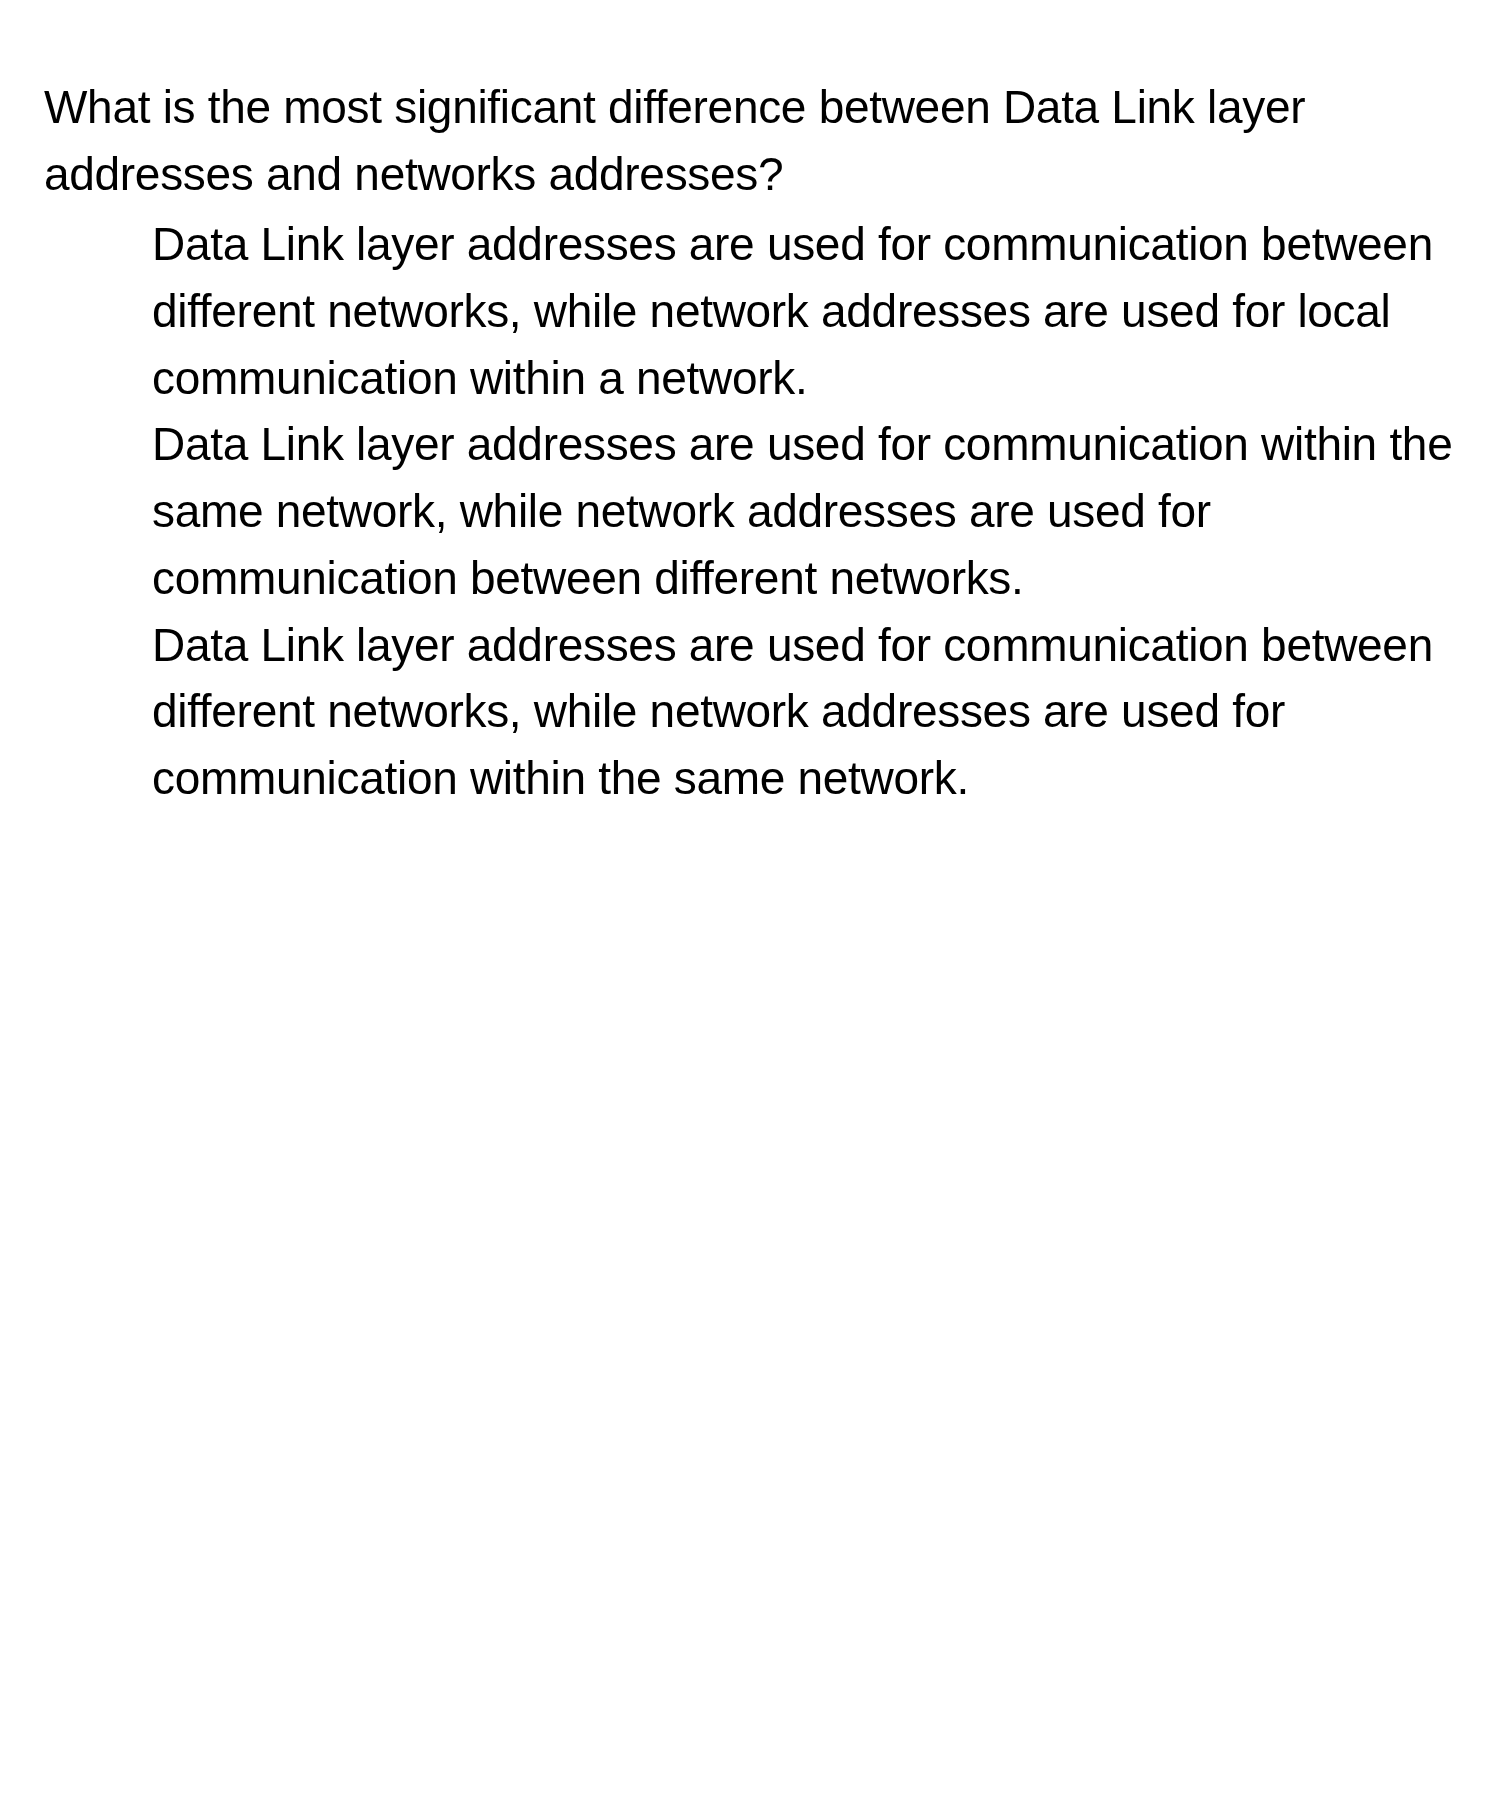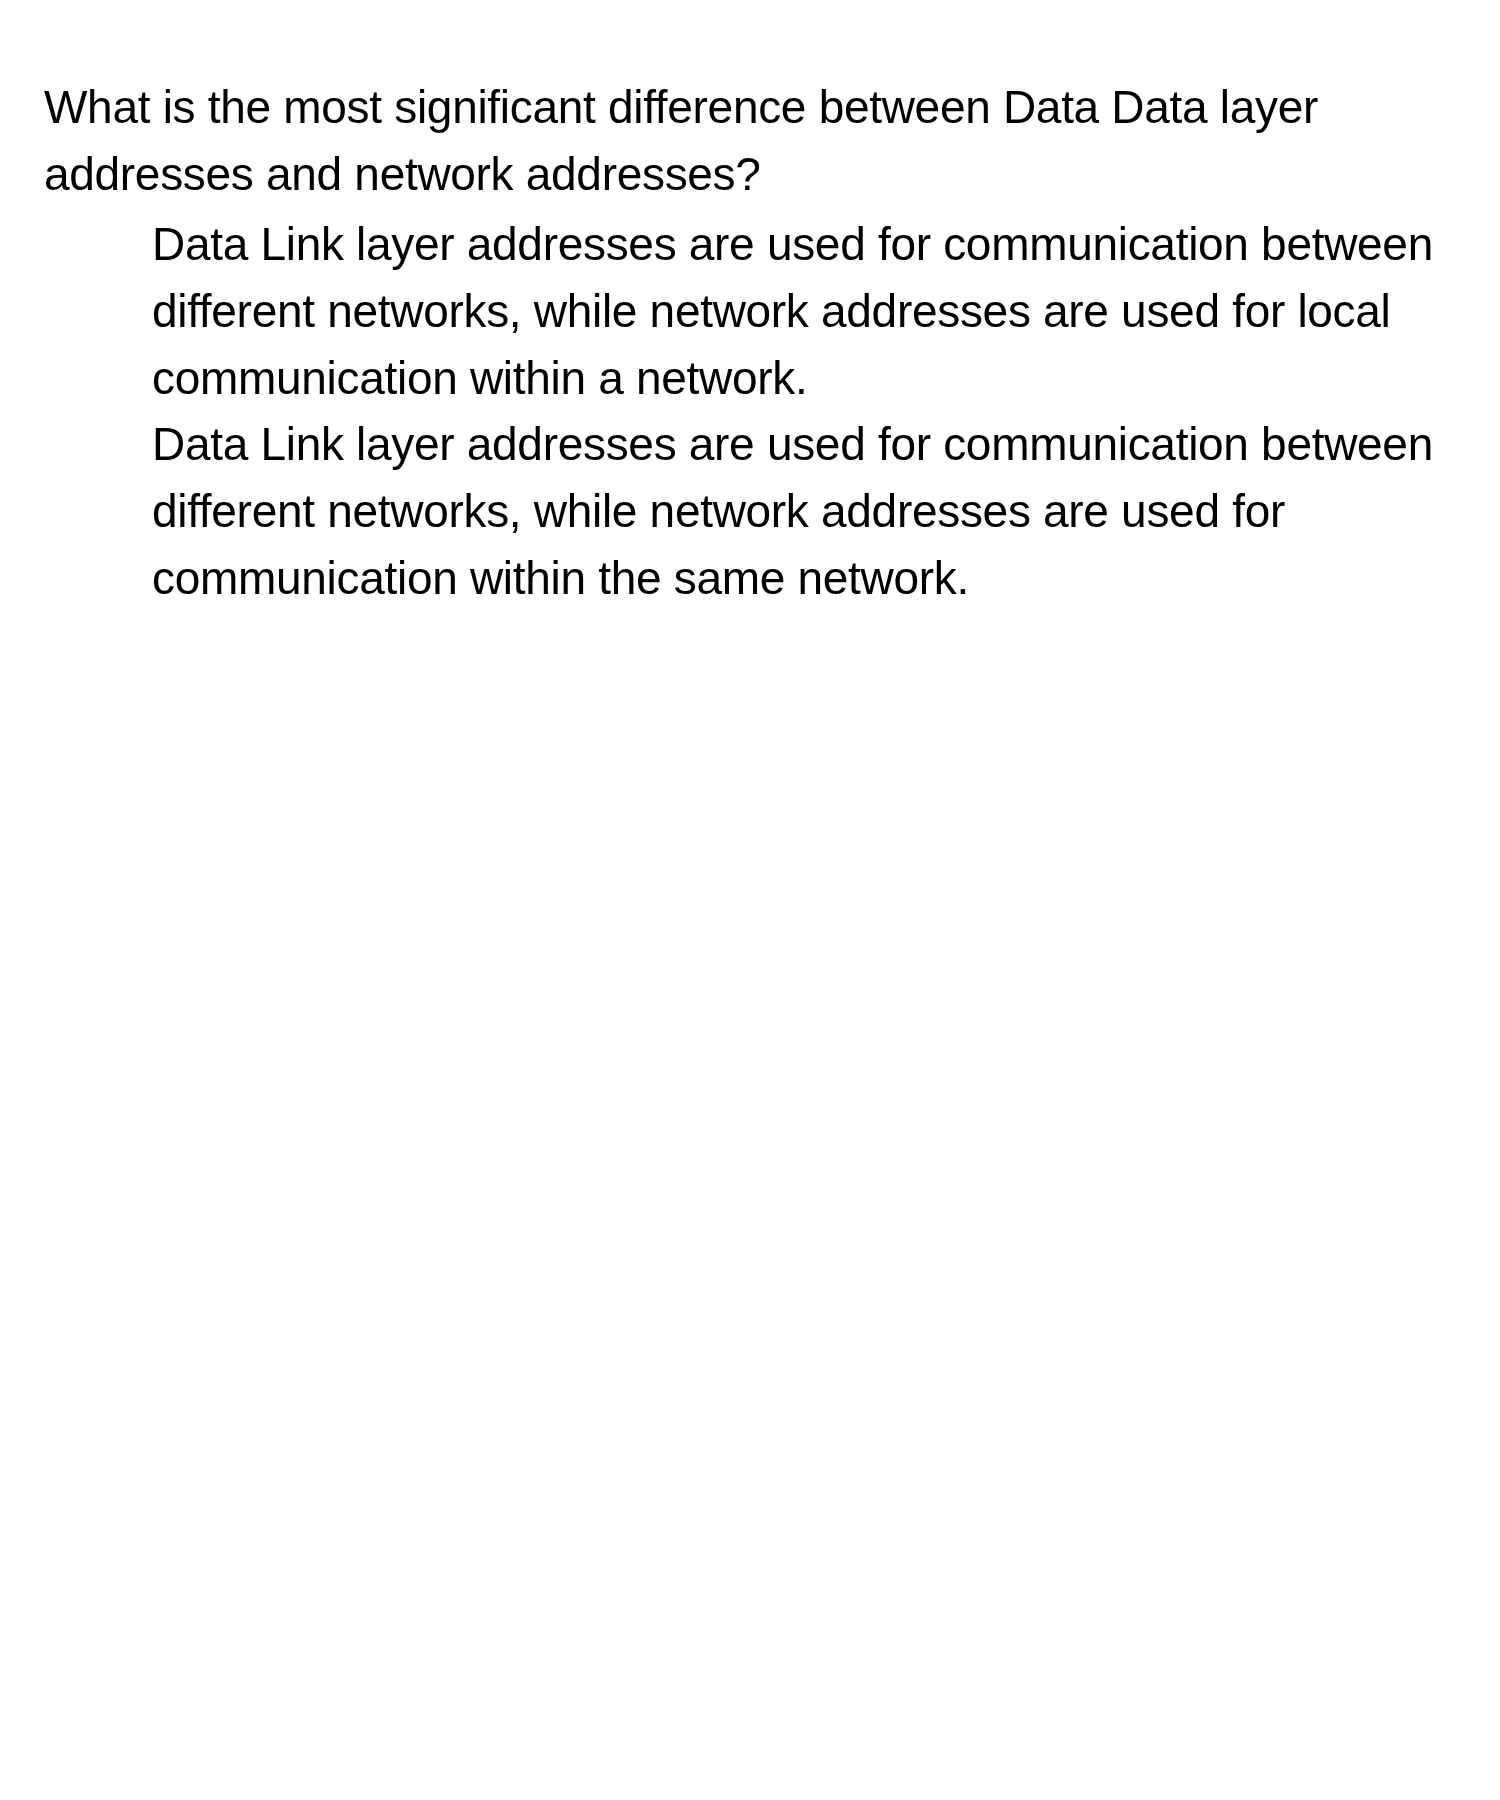--- a/index.html
+++ b/index.html
@@ -28,17 +28,18 @@
     .option {
       font-size: 46px;
       line-height: 1.45;
       font-weight: 400;
       letter-spacing: -0.3px;
     }
   </style>
 </head>
 <body>
 
-<div class="question">What is the most significant difference between Data Data layer addresses and network addresses?</div>
+<div class="question">What is the most significant difference between Data Link layer addresses and networks addresses?</div>
 <div class="options">
   <div class="option">Data Link layer addresses are used for communication between different networks, while network addresses are used for local communication within a network.</div>
+  <div class="option">Data Link layer addresses are used for communication within the same network, while network addresses are used for communication between different networks.</div>
   <div class="option">Data Link layer addresses are used for communication between different networks, while network addresses are used for communication within the same network.</div>
 </div>
 
 </body></html>

